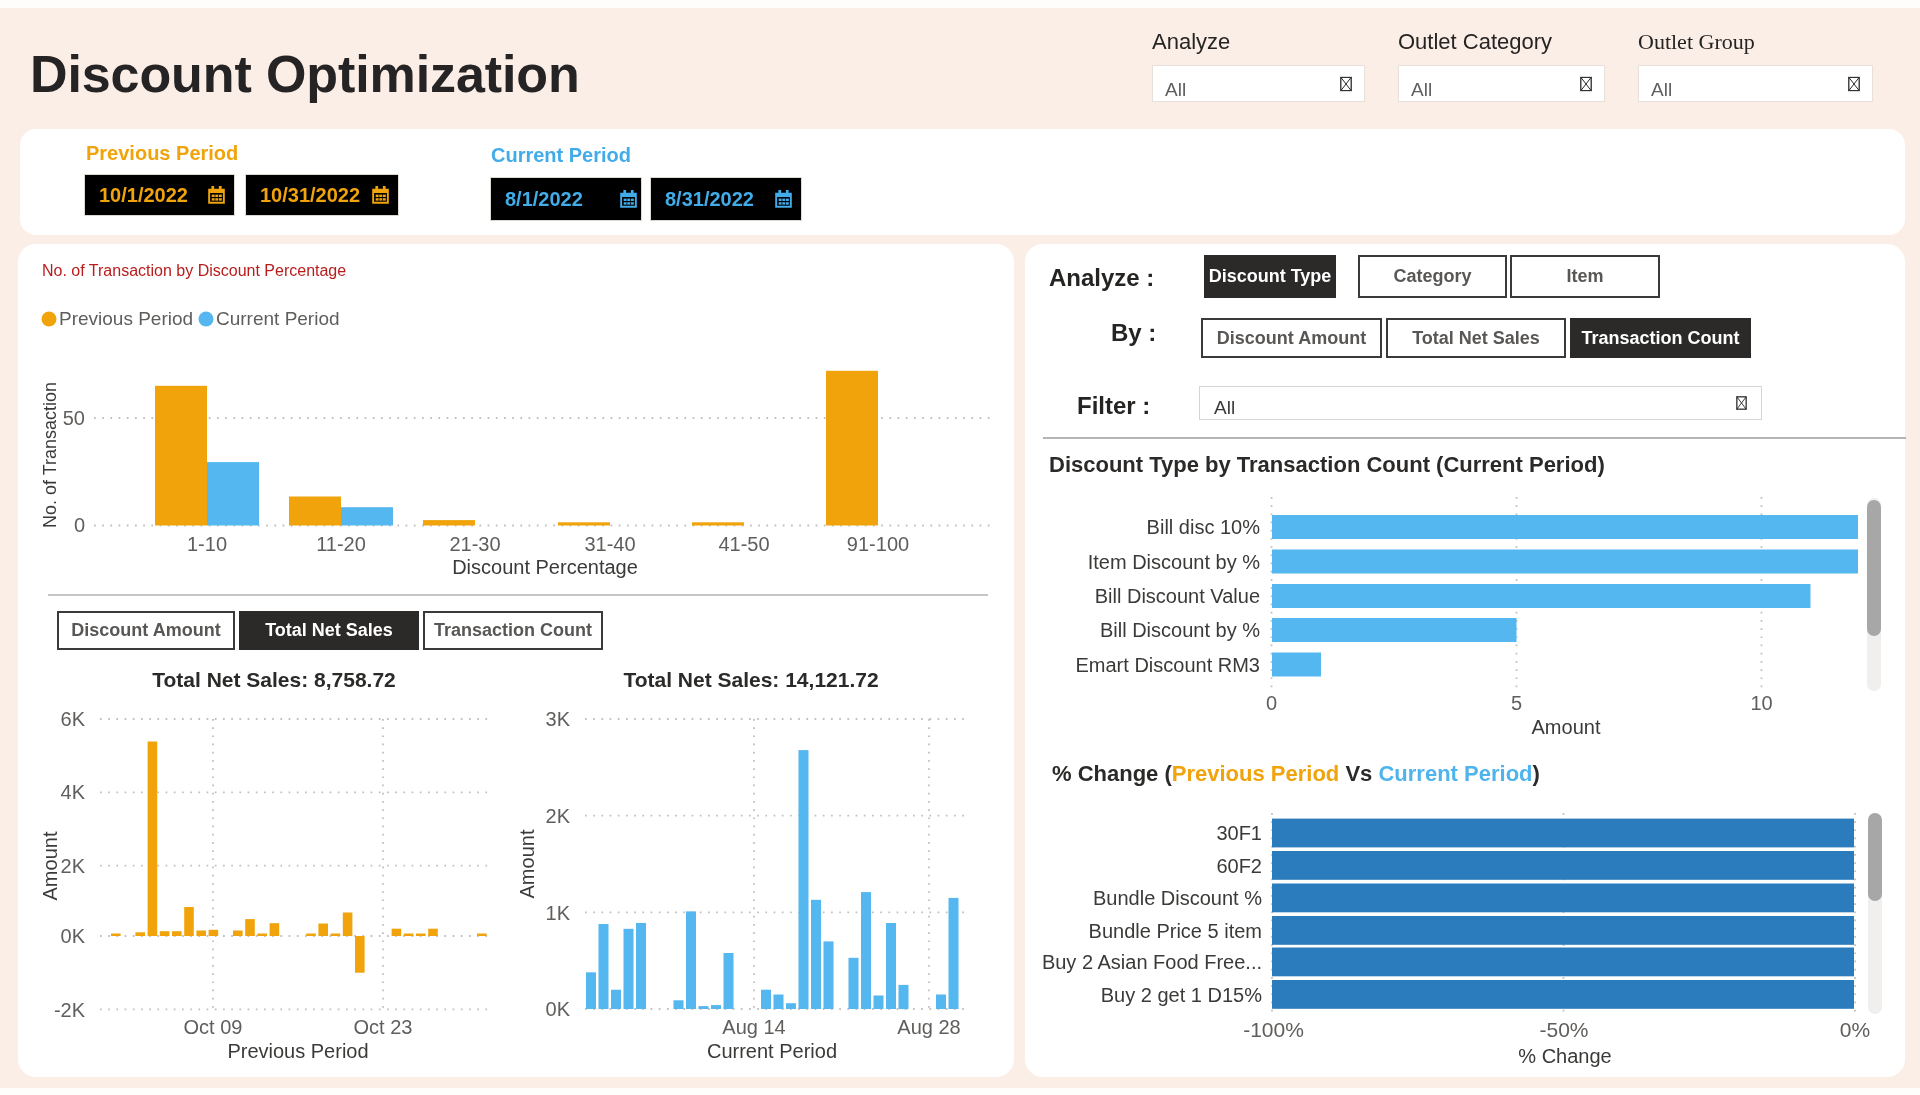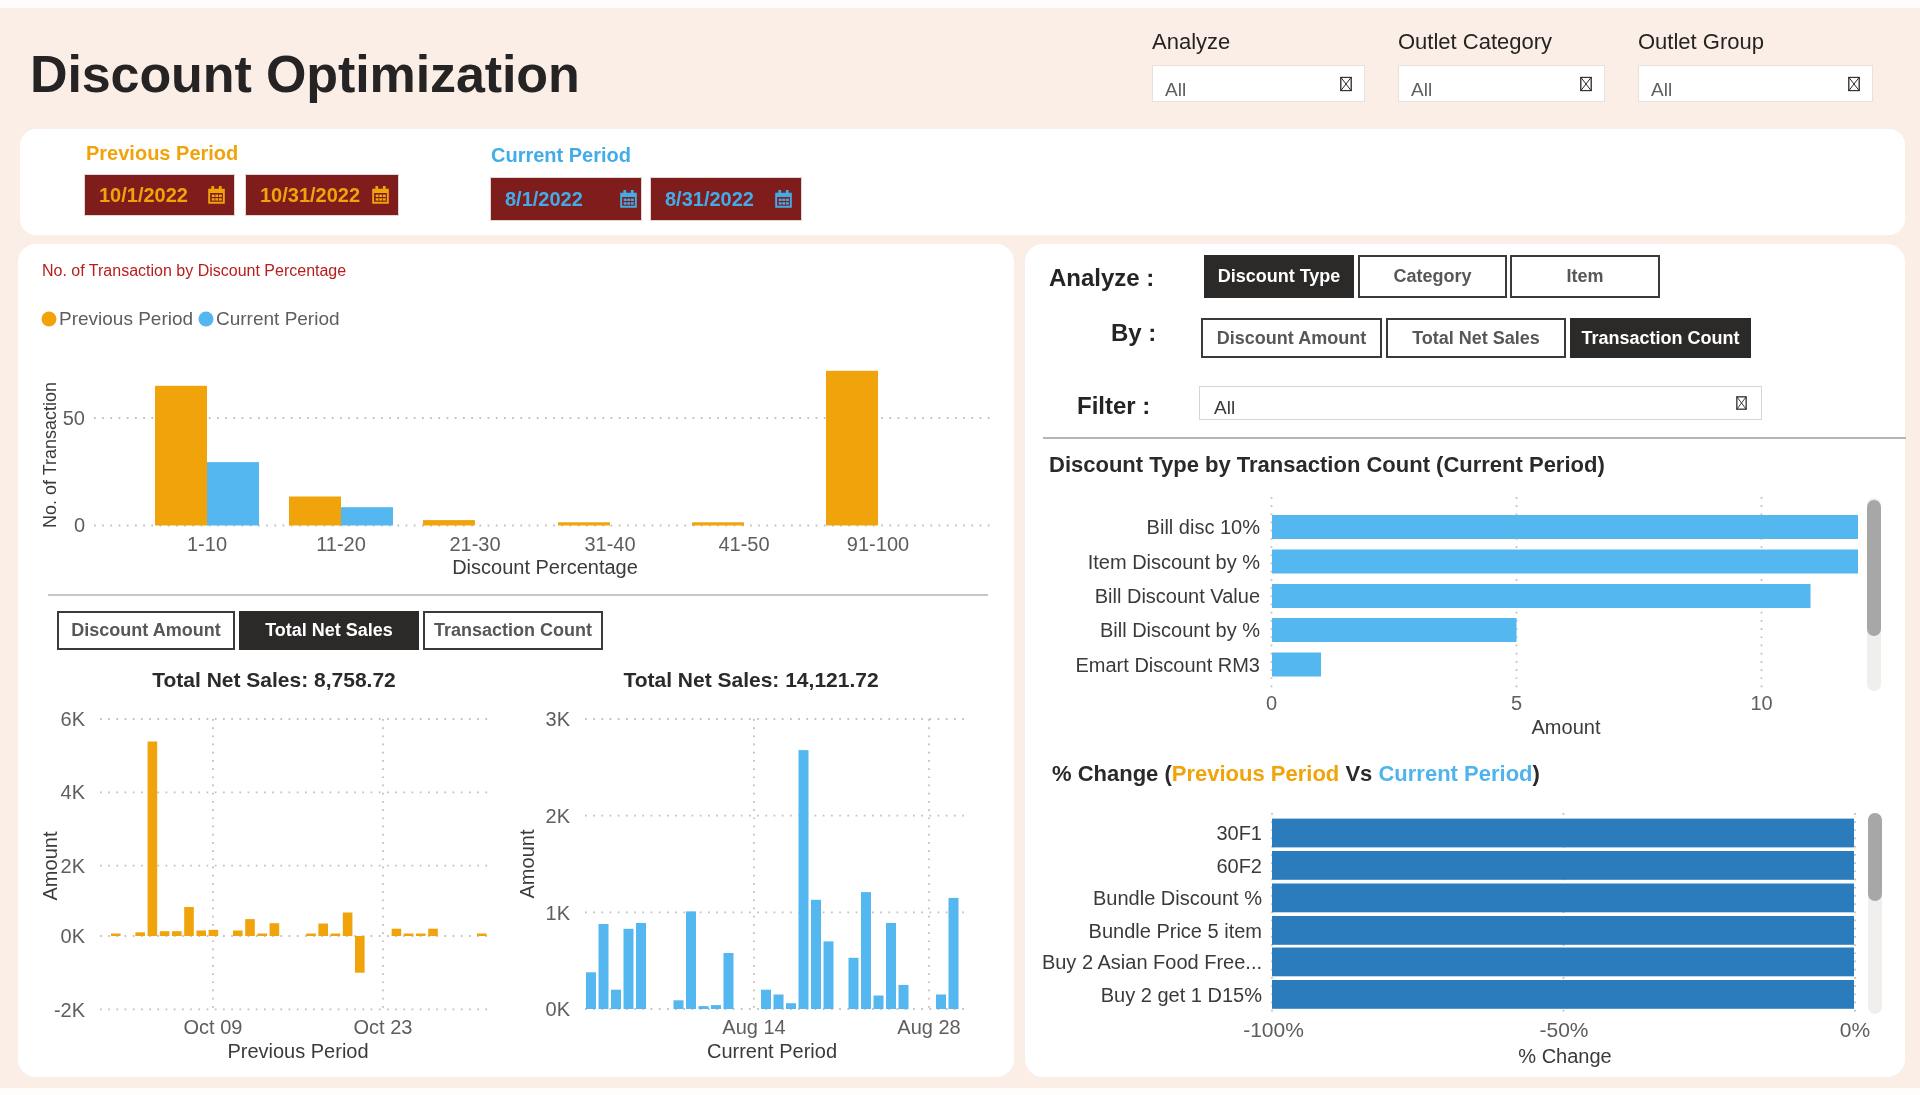--- a/index.html
+++ b/index.html
@@ -7,37 +7,37 @@
   body { font-family:"Liberation Sans", sans-serif; background:#FBEEE6; position:relative; }
   .abs { position:absolute; }
   .panel { position:absolute; background:#fff; border-radius:18px; }
   .btn { position:absolute; display:flex; align-items:center; justify-content:center;
          font-weight:bold; font-size:18px; color:#595755; background:#fff; border:2px solid #3b3a39; }
   .btn.dark { background:#2b2a29; color:#fff; border-color:#2b2a29; }
   .ddl { position:absolute; background:#fff; display:flex; align-items:flex-end; }
   .ddl .all { color:#605e5c; font-size:19px; }
   .sbar { position:absolute; border-radius:7px; background:#f0efee; }
   .sthumb { position:absolute; border-radius:7px; background:#a7a7a7; }
-  .datebox { position:absolute; background:#7f1d1d; border:1px solid #ded8d2;
+  .datebox { position:absolute; background:#000000; border:1px solid #ded8d2;
              display:flex; align-items:center; justify-content:space-between;
              padding:0 8px 0 14px; font-size:20px; font-weight:bold; }
   .datebox svg { flex:0 0 auto; }
 </style>
 </head>
 <body>
 
 <div class="abs" style="left:0;top:0;width:1920px;height:8px;background:#fffdfb;"></div>
 
 <div class="abs" style="left:0;top:1088px;width:1920px;height:7px;background:#fffdfb;"></div>
 
 <div class="abs" style="left:30px;top:44px;font-size:52px;font-weight:bold;color:#252323;letter-spacing:-0.1px;">Discount Optimization</div>
 
 <div class="abs" style="left:1152px;top:29px;font-size:22px;color:#252423;">Analyze</div>
 <div class="abs" style="left:1398px;top:29px;font-size:22px;color:#252423;">Outlet Category</div>
-<div class="abs" style="left:1638px;top:29px;font-size:22px;color:#252423;">Outlet Group</div>
+<div class="abs" style="left:1638px;top:29px;font-size:22px;color:#252423;font-family:Liberation Serif, serif;">Outlet Group</div>
 
 <div class="ddl" style="left:1152px;top:65px;width:213px;height:37px;border:1px solid #e8e0da;padding-left:12px;">
     <span class="all">All</span>
     <svg width="12" height="15" viewBox="0 0 12 15" style="position:absolute;right:12px;top:50%;transform:translateY(-50%);">
       <rect x="0.8" y="0.8" width="10.4" height="13.4" fill="none" stroke="#2b2a29" stroke-width="1.3"></rect>
       <path d="M0.8 0.8 L11.2 14.2 M11.2 0.8 L0.8 14.2" stroke="#2b2a29" stroke-width="1" fill="none"></path>
     </svg>
   </div>
 <div class="ddl" style="left:1398px;top:65px;width:207px;height:37px;border:1px solid #e8e0da;padding-left:12px;">
     <span class="all">All</span>
@@ -135,21 +135,21 @@
 <div class="btn dark" style="left:239px;top:611px;width:180px;height:39px;">Total Net Sales</div>
 <div class="btn" style="left:423px;top:611px;width:180px;height:39px;">Transaction Count</div>
 
 <div class="abs" style="left:274px;top:668px;transform:translateX(-50%);font-size:21px;font-weight:bold;color:#2b2a29;">Total Net Sales: 8,758.72</div>
 <div class="abs" style="left:751px;top:668px;transform:translateX(-50%);font-size:21px;font-weight:bold;color:#2b2a29;">Total Net Sales: 14,121.72</div>
 
 <div class="abs" style="left:1049px;top:264px;font-size:24px;font-weight:bold;color:#252423;">Analyze :</div>
 <div class="abs" style="left:1111px;top:319px;font-size:24px;font-weight:bold;color:#252423;">By :</div>
 <div class="abs" style="left:1077px;top:392px;font-size:24px;font-weight:bold;color:#252423;">Filter :</div>
 
-<div class="btn dark" style="left:1204px;top:255px;width:150px;height:43px;">Discount Type</div>
+<div class="btn dark" style="left:1204px;top:255px;width:132px;height:43px;">Discount Type</div>
 <div class="btn" style="left:1358px;top:255px;width:149px;height:43px;">Category</div>
 <div class="btn" style="left:1510px;top:255px;width:150px;height:43px;">Item</div>
 
 <div class="btn" style="left:1201px;top:318px;width:181px;height:40px;">Discount Amount</div>
 <div class="btn" style="left:1386px;top:318px;width:180px;height:40px;">Total Net Sales</div>
 <div class="btn dark" style="left:1570px;top:318px;width:181px;height:40px;">Transaction Count</div>
 
 <div class="ddl" style="left:1199px;top:386px;width:563px;height:34px;border:1px solid #d8d4d0;padding-left:14px;">
     <span class="all" style="color:#3a3a38;">All</span>
     <svg width="11" height="15" viewBox="0 0 13 17" style="position:absolute;right:14px;top:50%;transform:translateY(-50%);">

